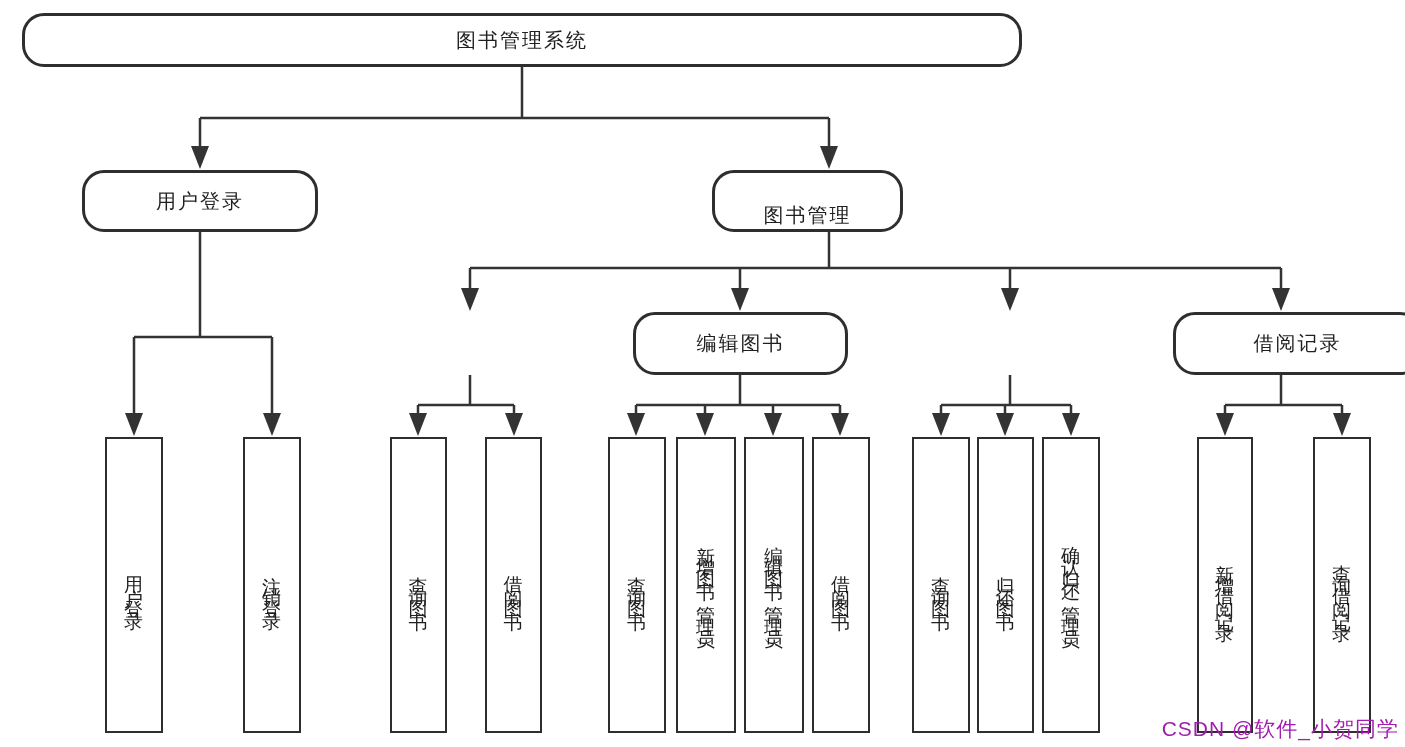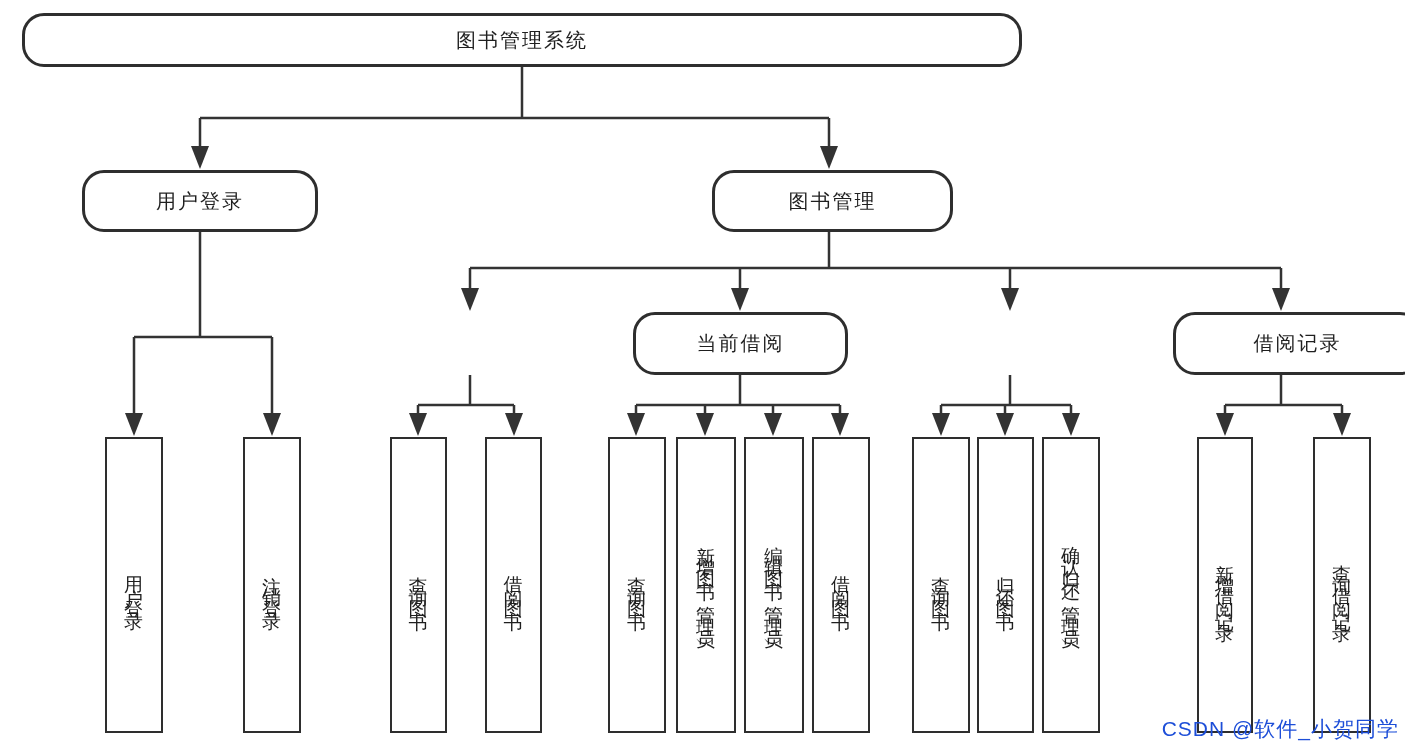--- a/index.html
+++ b/index.html
@@ -56,21 +56,21 @@
     font-size: 19px;
     letter-spacing: 12px;
     line-height: 1;
     color: #1f1f1f;
   }
   .watermark {
     position: absolute;
     right: 6px;
     bottom: 4px;
     font-size: 21px;
-    color: #1d4ed8;
+    color: #a21caf;
     letter-spacing: 1px;
     z-index: 3;
     white-space: nowrap;
   }
 </style>
 </head>
 <body>
 
 <div class="canvas">
 
@@ -121,26 +121,26 @@
     </g>
   </svg>
 
   <div class="node root h-label">
     <span>图书管理系统</span>
   </div>
 
   <div class="node lvl2 h-label" style="left:82px;width:236px;">
     <span>用户登录</span>
   </div>
-  <div class="node lvl2 h-label" style="left:712px;width:241px;">
+  <div class="node lvl2 h-label" style="left:712px;width:191px;align-items:flex-end;">
     <span>图书管理</span>
   </div>
 
   <div class="node lvl3 h-label" style="left:633px;width:215px;">
-    <span>当前借阅</span>
+    <span>编辑图书</span>
   </div>
   <div class="node lvl3 h-label" style="left:1173px;width:249px;">
     <span>借阅记录</span>
   </div>
 
   <div class="node leaf" style="left:105px;width:58px;">
     <span class="leaf-text">用户登录</span>
   </div>
   <div class="node leaf" style="left:243px;width:58px;">
     <span class="leaf-text">注销登录</span>

